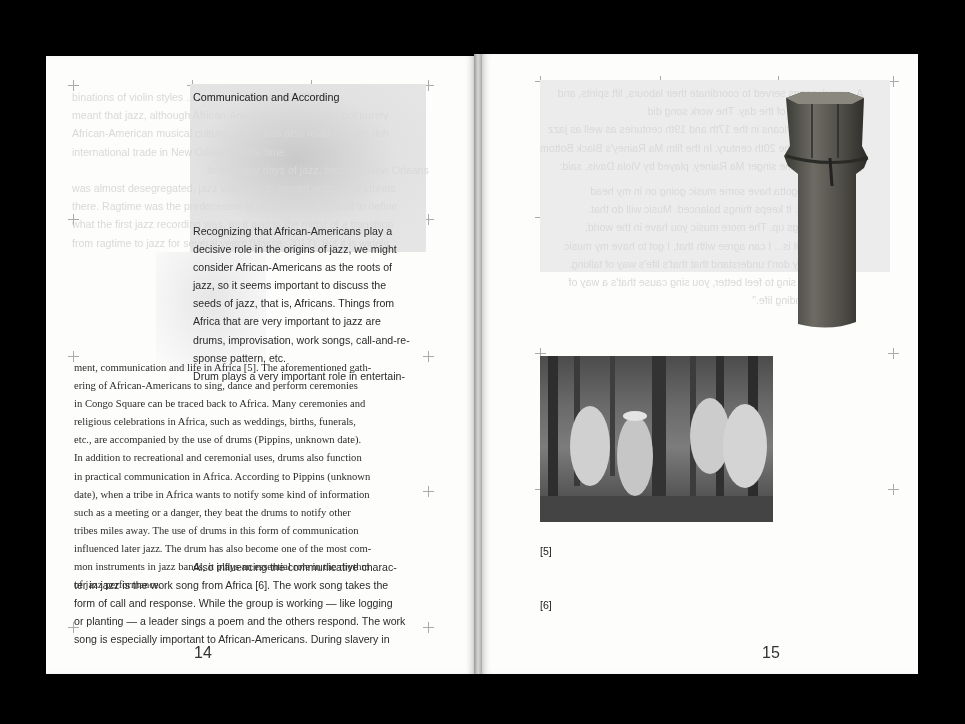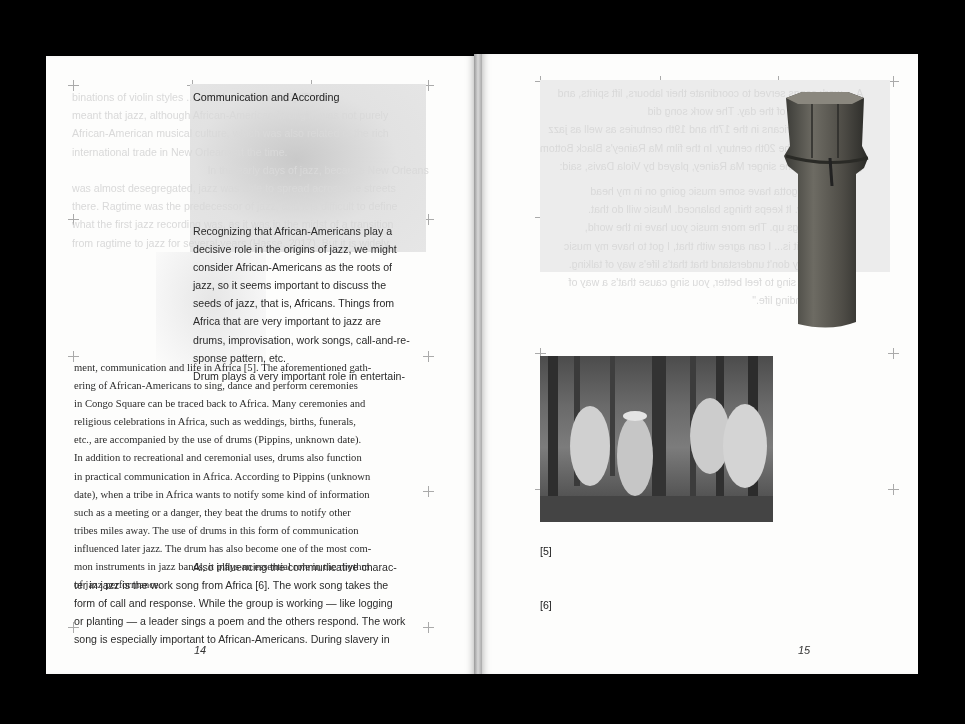--- a/index.html
+++ b/index.html
@@ -9,21 +9,21 @@
   .page.right{left:482px;top:54px;width:436px;height:620px;box-shadow:inset 6px 0 8px -6px rgba(0,0,0,0.35);}
   .gutter{position:absolute;left:474px;top:54px;width:8px;height:620px;background:linear-gradient(90deg,#9a9a9a,#d8d8d8,#aaa);}
   .ghost{position:absolute;color:#d9d9d9;font-size:10.6px;line-height:18.2px;white-space:pre;}
   .ghost.mirror{transform:scaleX(-1);}
   .body{position:absolute;color:#2b2b2b;font-size:10.6px;line-height:18.1px;white-space:pre;}
   .heading{position:absolute;color:#222;font-size:10.8px;}
   .photo{position:absolute;}
   .cross{position:absolute;width:11px;height:11px;}
   .cross:before{content:"";position:absolute;left:5px;top:0;width:1px;height:11px;background:#aaa;}
   .cross:after{content:"";position:absolute;left:0;top:5px;width:11px;height:1px;background:#aaa;}
-  .pnum{position:absolute;font-size:11px;color:#333;font-style:italic;}
+  .pnum{position:absolute;font-size:16px;color:#333;}
   .caption{position:absolute;color:#222;font-size:10.6px;line-height:18.2px;white-space:pre;}
 </style>
 </head>
 <body>
 
 <div class="page left">
   <div class="cross" style="left:22px;top:24px;"></div>
   <div class="cross" style="left:141px;top:24px;"></div>
   <div class="cross" style="left:260px;top:24px;"></div>
   <div class="cross" style="left:377px;top:24px;"></div>
@@ -142,14 +142,14 @@
       <ellipse cx="95" cy="60" rx="12" ry="5" fill="#e4e4e4"></ellipse>
       <ellipse cx="170" cy="80" rx="20" ry="38" fill="#cccccc"></ellipse>
       <ellipse cx="205" cy="90" rx="22" ry="42" fill="#d4d4d4"></ellipse>
       <rect x="0" y="140" width="233" height="26" fill="#444"></rect>
     </svg>
   </div>
 
   <div class="caption" style="left:58px;top:488px;">[5]</div>
   <div class="caption" style="left:58px;top:542px;">[6]</div>
 
-  <div class="pnum" style="left:280px;top:590px;margin-left:36px;">15</div>
+  <div class="pnum" style="left:280px;top:590px;">15</div>
 </div>
 
 </body></html>

